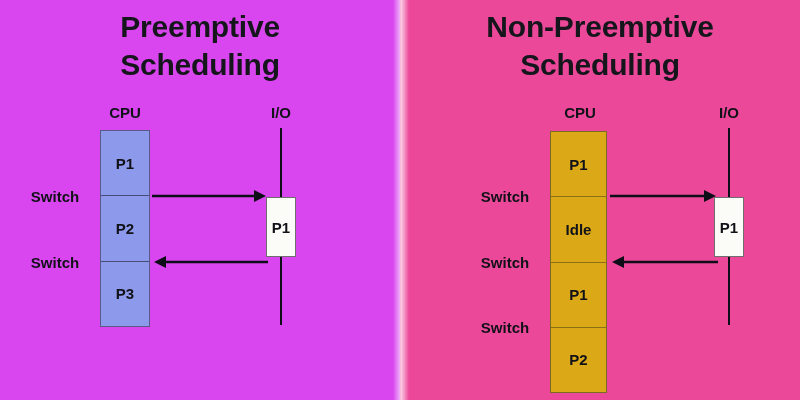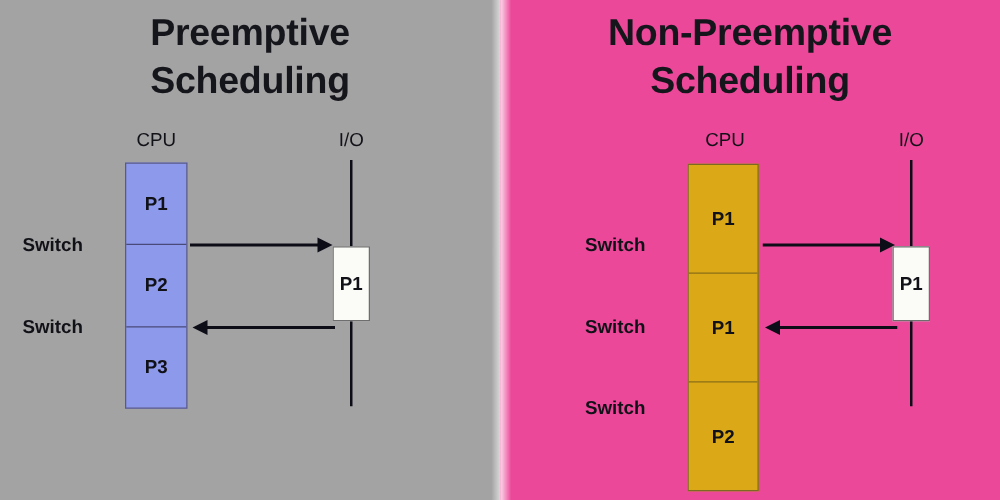--- a/index.html
+++ b/index.html
@@ -18,21 +18,21 @@
     height: 400px;
     overflow: hidden;
   }
 
   .panel {
     position: absolute;
     top: 0;
     height: 400px;
     width: 400px;
   }
-  .panel.left  { left: 0;   background: #a3a3a3; }
+  .panel.left  { left: 0;   background: #d946ef; }
   .panel.right { left: 400px; background: #ec4899; }
 
   
   .seam {
     position: absolute;
     top: 0;
     left: 393px;
     width: 16px;
     height: 400px;
     background: linear-gradient(to right,
@@ -54,21 +54,21 @@
     line-height: 1.27;
     letter-spacing: -0.2px;
     color: #15151c;
     white-space: pre-line;
   }
 
   
   .cpu-label, .io-label {
     position: absolute;
     font-size: 15px;
-    font-weight: 400;
+    font-weight: 700;
     color: #111118;
     text-align: center;
     white-space: nowrap;
   }
 
   .cpu-col {
     position: absolute;
     box-sizing: border-box;
     display: flex;
     flex-direction: column;
@@ -92,21 +92,21 @@
   .right .cpu-block { border-bottom: 1.6px solid #8a6f17; }
   .right .cpu-block:last-child { border-bottom: none; }
 
   .switch-label {
     position: absolute;
     font-size: 15px;
     font-weight: 700;
     color: #111118;
     white-space: nowrap;
     transform: translateY(-50%);
-    text-align: left;
+    text-align: center;
   }
 
   
   .io-line {
     position: absolute;
     width: 2.4px;
     background: #0d0d18;
   }
   .io-box {
     position: absolute;
@@ -186,20 +186,21 @@
 
   <div class="panel right">
 
     <div class="panel-title">Non-Preemptive
 Scheduling</div>
 
     <div class="cpu-label" style="left:153px; width:54px; top:104px;">CPU</div>
 
     <div class="cpu-col" style="left:150px; top:131px; width:57px; height:262px;">
       <div class="cpu-block">P1</div>
+      <div class="cpu-block">Idle</div>
       <div class="cpu-block">P1</div>
       <div class="cpu-block">P2</div>
     </div>
 
     <div class="switch-label" style="left:68px; width:74px; top:196px;">Switch</div>
     <div class="switch-label" style="left:68px; width:74px; top:262px;">Switch</div>
     <div class="switch-label" style="left:68px; width:74px; top:327px;">Switch</div>
 
     <div class="io-label" style="left:304px; width:50px; top:104px;">I/O</div>
 

